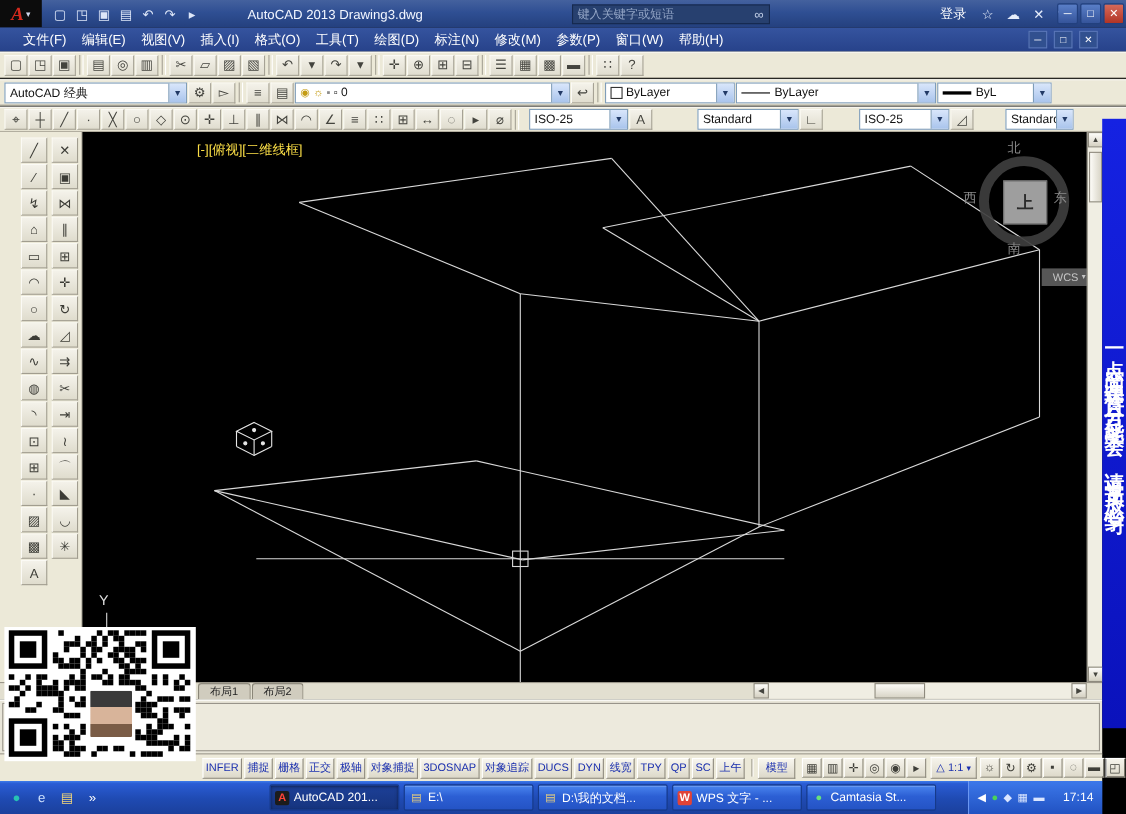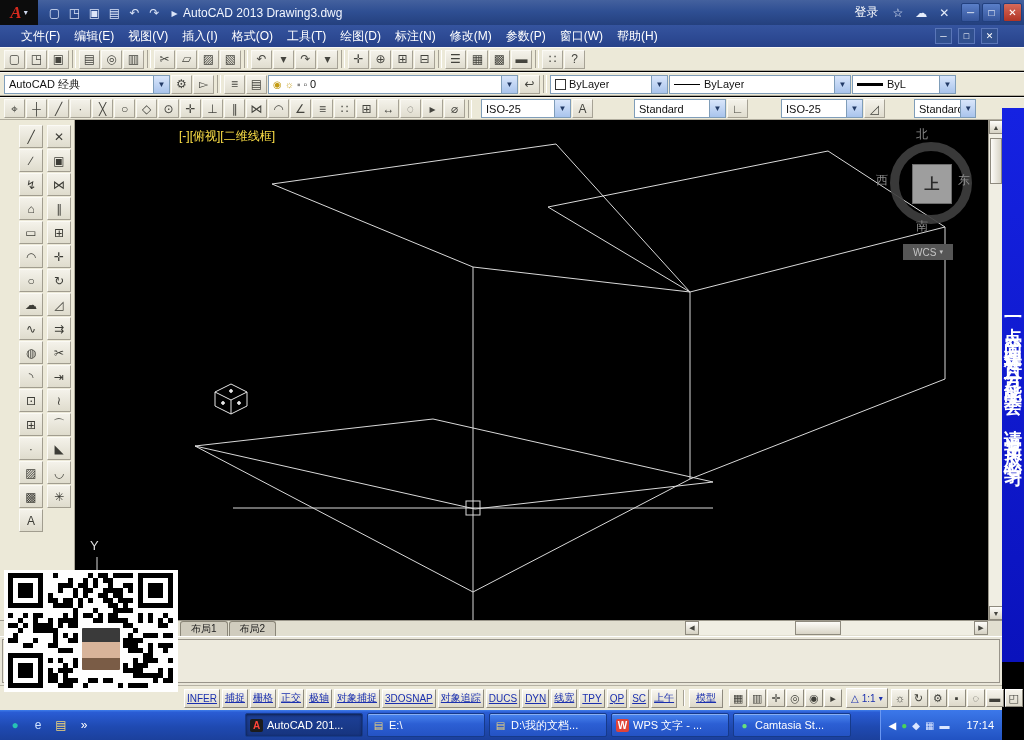--- a/index.html
+++ b/index.html
@@ -8,21 +8,21 @@
        -webkit-user-select:none;user-select:none;}
 
   
   .titlebar{position:absolute;left:0;top:0;width:1024px;height:25px;
     background:linear-gradient(#44619e 0%,#2f4f93 45%,#24407e 100%);display:flex;align-items:center;color:#fff;}
   .logo{width:38px;height:25px;background:#0c0c0c;display:flex;align-items:center;justify-content:center;gap:2px;}
   .logo .a{color:#d42a1e;font-weight:bold;font-style:italic;font-family:"Liberation Serif",serif;font-size:17px;line-height:1;}
   .logo .dd{color:#cfd8ee;font-size:8px;}
   .qat{display:flex;align-items:center;gap:3px;margin-left:8px;}
   .qat span{width:17px;height:17px;display:flex;align-items:center;justify-content:center;color:#dde6f8;font-size:12px;}
-  .apptitle{font-size:12px;color:#f2f6ff;white-space:nowrap;}
+  .apptitle{margin-left:42px;font-size:12px;color:#f2f6ff;white-space:nowrap;}
   .searchbox{position:absolute;left:520px;top:4px;width:178px;height:16px;background:#27406f;
      border:1px solid #16294e;display:flex;align-items:center;}
   .searchbox input{flex:1;background:transparent;border:0;outline:none;color:#aab8d4;font-size:11px;padding:0 4px;
      font-family:"Liberation Sans","DejaVu Sans",sans-serif;}
   .searchbox input::placeholder{color:#93a5c6;}
   .bino{width:18px;color:#c3d0e8;font-size:12px;text-align:center;}
   .titright{position:absolute;right:56px;top:0;height:25px;display:flex;align-items:center;gap:14px;color:#e6edfb;}
   .titright .ticn{font-size:12px;}
   .signin{font-size:12px;color:#fff;}
   .wctrls{position:absolute;right:2px;top:3px;display:flex;gap:2px;}
@@ -65,21 +65,21 @@
      background:linear-gradient(#f4f2ea,#dfdccd);border:1px solid;border-color:#fbfaf5 #a19d8f #a19d8f #fbfaf5;box-sizing:border-box;}
 
   
   .canvas{position:absolute;left:75px;top:120px;width:913px;height:500px;background:#000;overflow:hidden;}
   .viewlabel{position:absolute;left:104px;top:8px;color:#fde047;font-size:12px;}
   .viewcube{position:absolute;left:815px;top:22px;width:92px;height:110px;}
   .vc-ring{position:absolute;left:0;top:0;width:64px;height:64px;border:9px solid rgba(62,62,62,.92);border-radius:50%;}
   .vc-face{position:absolute;left:22px;top:22px;width:38px;height:38px;background:#9e9e9e;border:1px solid #6d6d6d;
      display:flex;align-items:center;justify-content:center;color:#2a2a2a;font-size:15px;font-weight:bold;}
   .vc-lab{position:absolute;color:#8b8b8b;font-size:12px;width:16px;text-align:center;}
-  .wcs{position:absolute;left:828px;top:124px;width:50px;height:16px;background:#565656;color:#c4c4c4;
+  .wcs{position:absolute;left:872px;top:124px;width:50px;height:16px;background:#565656;color:#c4c4c4;
      font-size:10px;display:flex;align-items:center;justify-content:center;gap:3px;}
   .wl{stroke:#d9d9d9;stroke-width:1;}
   .gz{stroke:#e6e6e6;stroke-width:1;fill:none;}
 
   
   .vscroll{position:absolute;left:988px;top:120px;width:14px;height:500px;background:#f0eee3;border-left:1px solid #9a968a;box-sizing:border-box;}
   .hscroll{position:absolute;left:685px;top:621px;width:303px;height:14px;background:#f0eee3;display:flex;}
   .sbtn{width:14px;height:14px;background:linear-gradient(#fefdfa,#d5d1c2);border:1px solid #8e8a7e;box-sizing:border-box;
      display:flex;align-items:center;justify-content:center;font-size:7px;color:#44443e;}
   .vthumb{position:absolute;left:1px;top:18px;width:12px;height:46px;background:linear-gradient(90deg,#fdfcf8,#d8d4c6);border:1px solid #8e8a7e;box-sizing:border-box;}
@@ -88,21 +88,21 @@
   
   .tabsrow{position:absolute;left:0;top:620px;width:1002px;height:16px;background:#e2dfd0;border-top:1px solid #9a968a;
      display:flex;align-items:flex-end;padding-left:180px;box-sizing:border-box;gap:1px;}
   .tab{height:14px;padding:0 10px;background:#d0ccbe;border:1px solid #8a8678;border-bottom:none;border-radius:3px 3px 0 0;
      font-size:10px;color:#222;display:flex;align-items:center;}
   .cmdline{position:absolute;left:0;top:636px;width:1002px;height:49px;background:#e9e6d9;border-top:1px solid #fff;box-sizing:border-box;}
   .cmdinner{position:absolute;left:2px;top:2px;right:2px;bottom:2px;border:1px solid #98948a;background:#edeadd;}
   .statusbar{position:absolute;left:0;top:685px;width:1002px;height:25px;background:#ece9d8;border-top:1px solid #b6b2a4;
      display:flex;align-items:center;padding-left:184px;box-sizing:border-box;}
   .stbtn{height:17px;padding:0 2px;margin-right:2px;font-size:10px;color:#1a2fae;display:flex;align-items:center;
-     background:linear-gradient(#f8f6ef,#dcd8c9);border:1px solid;border-color:#fff #8e8a7e #8e8a7e #fff;white-space:nowrap;text-decoration:underline;}
+     background:linear-gradient(#f8f6ef,#dcd8c9);border:1px solid;border-color:#fff #8e8a7e #8e8a7e #fff;white-space:nowrap;}
   .sibtn{width:18px;height:18px;display:flex;align-items:center;justify-content:center;font-size:11px;color:#3f3f39;
      background:linear-gradient(#f6f4ec,#ddd9ca);border:1px solid;border-color:#fff #8e8a7e #8e8a7e #fff;box-sizing:border-box;margin-right:1px;}
   .scalew{height:18px;display:flex;align-items:center;gap:3px;padding:0 4px;margin:0 3px;font-size:10px;color:#1a2fae;
      background:linear-gradient(#f6f4ec,#ddd9ca);border:1px solid;border-color:#fff #8e8a7e #8e8a7e #fff;}
   .stsep{width:2px;height:16px;border-left:1px solid #a6a295;border-right:1px solid #fff;margin:0 4px;}
 
   
   .taskbar{position:absolute;left:0;top:710px;width:1002px;height:30px;
      background:linear-gradient(#3e7cea 0%,#2a5cd4 8%,#1f4ab2 55%,#1b409c 100%);display:flex;align-items:center;box-sizing:border-box;}
   .ql{display:flex;align-items:center;gap:5px;padding-left:6px;}
@@ -142,20 +142,24 @@
     <div class="qat" id="qat">
         <span class="ticn">▢</span>
         <span class="ticn">◳</span>
         <span class="ticn">▣</span>
         <span class="ticn">▤</span>
         <span class="ticn">↶</span>
         <span class="ticn">↷</span>
         <span class="ticn">▸</span>
       </div>
     <span class="apptitle">AutoCAD 2013   Drawing3.dwg</span>
+    <div class="searchbox">
+      <input placeholder="键入关键字或短语" style="">
+      <span class="bino">∞</span>
+    </div>
     <div class="titright">
       <span class="signin">登录</span>
       <span id="titicons" style="display:flex;gap:12px;">
           <span class="ticn">☆</span>
           <span class="ticn">☁</span>
           <span class="ticn">✕</span>
           <span class="ticn">?</span>
         </span>
     </div>
     <div class="wctrls" id="wctrls">

